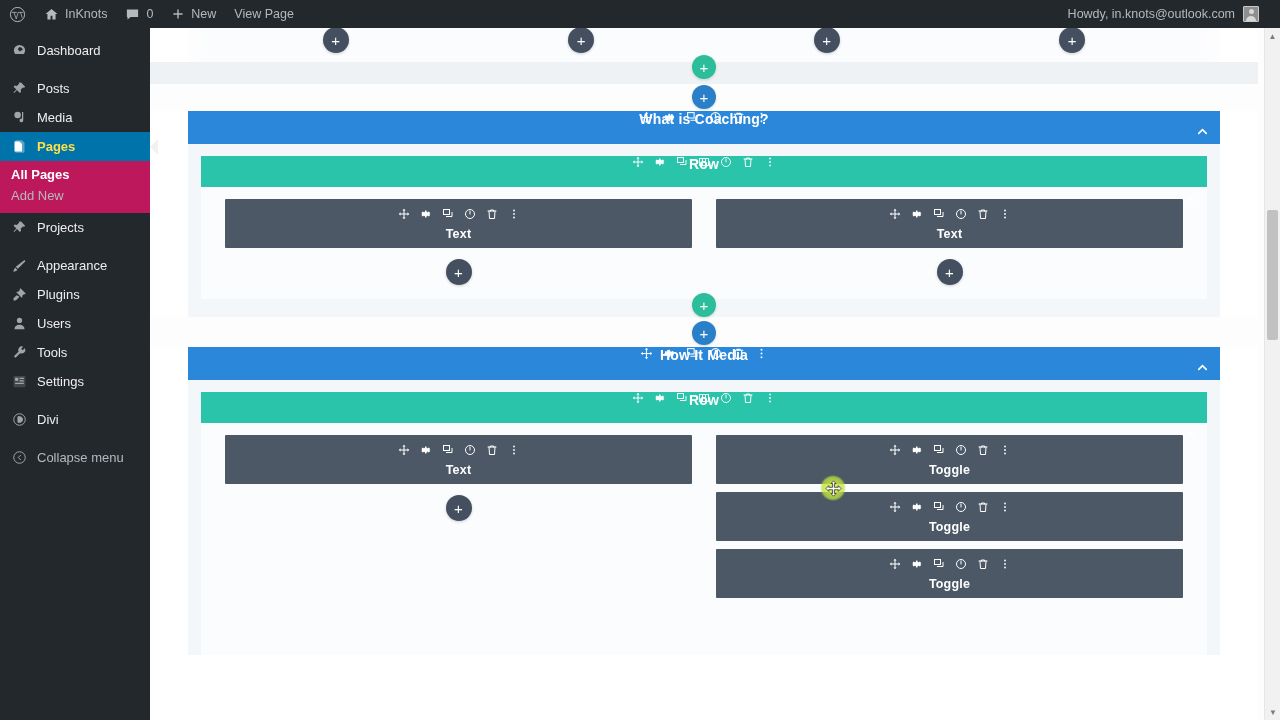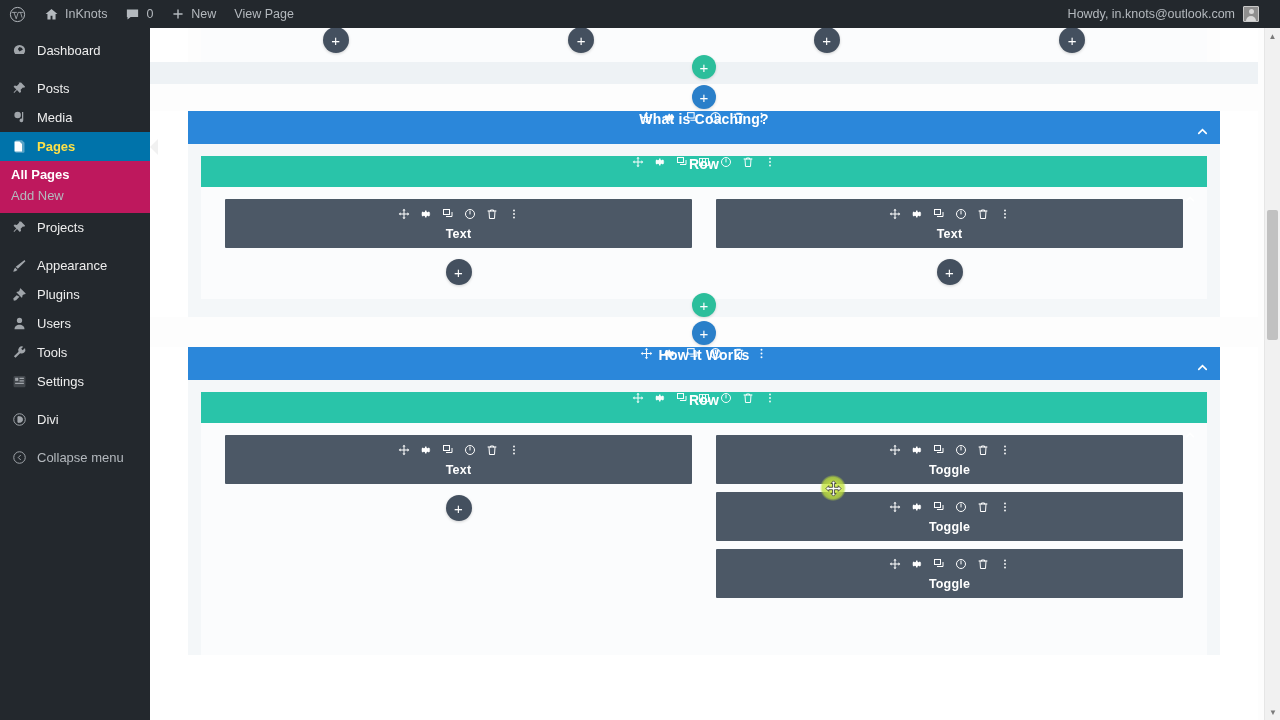--- a/index.html
+++ b/index.html
@@ -659,21 +659,21 @@
                 </svg>
             </span>
             <span class="t">
               <svg width="13" height="13" viewBox="0 0 24 24" fill="#fff">
                   <circle cx="12" cy="5" r="1.8"></circle>
                   <circle cx="12" cy="12" r="1.8"></circle>
                   <circle cx="12" cy="19" r="1.8"></circle>
                 </svg>
             </span>
           </div>
-          <div class="title">How It Works</div>
+          <div class="title">How It Media</div>
           <div class="chev">
             <svg width="15" height="15" viewBox="0 0 24 24" fill="none" stroke="#fff" stroke-width="2.6" stroke-linecap="round">
                 <path d="M6 15l6-6 6 6"></path>
               </svg>
           </div>
         </div>
 
         <div class="row-wrap" style="padding-top:12px;">
           <div class="bar row">
             <div class="tools">

